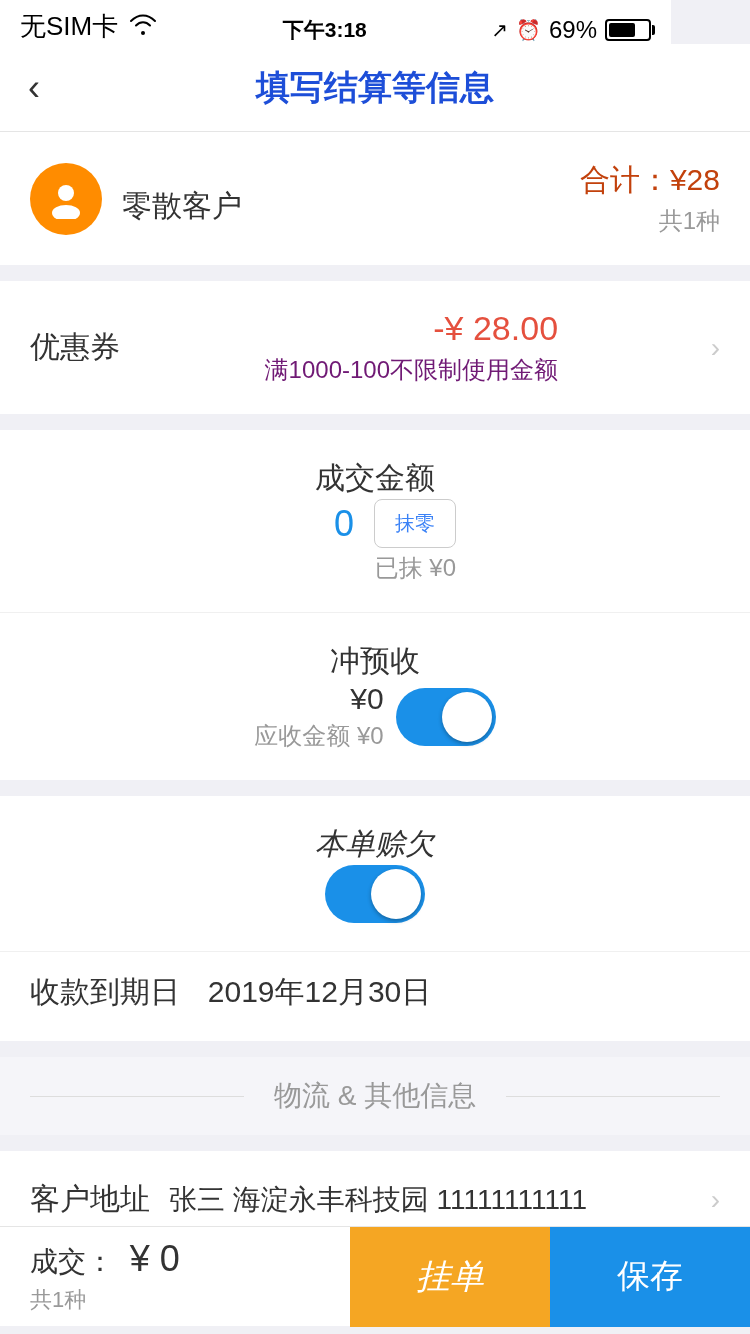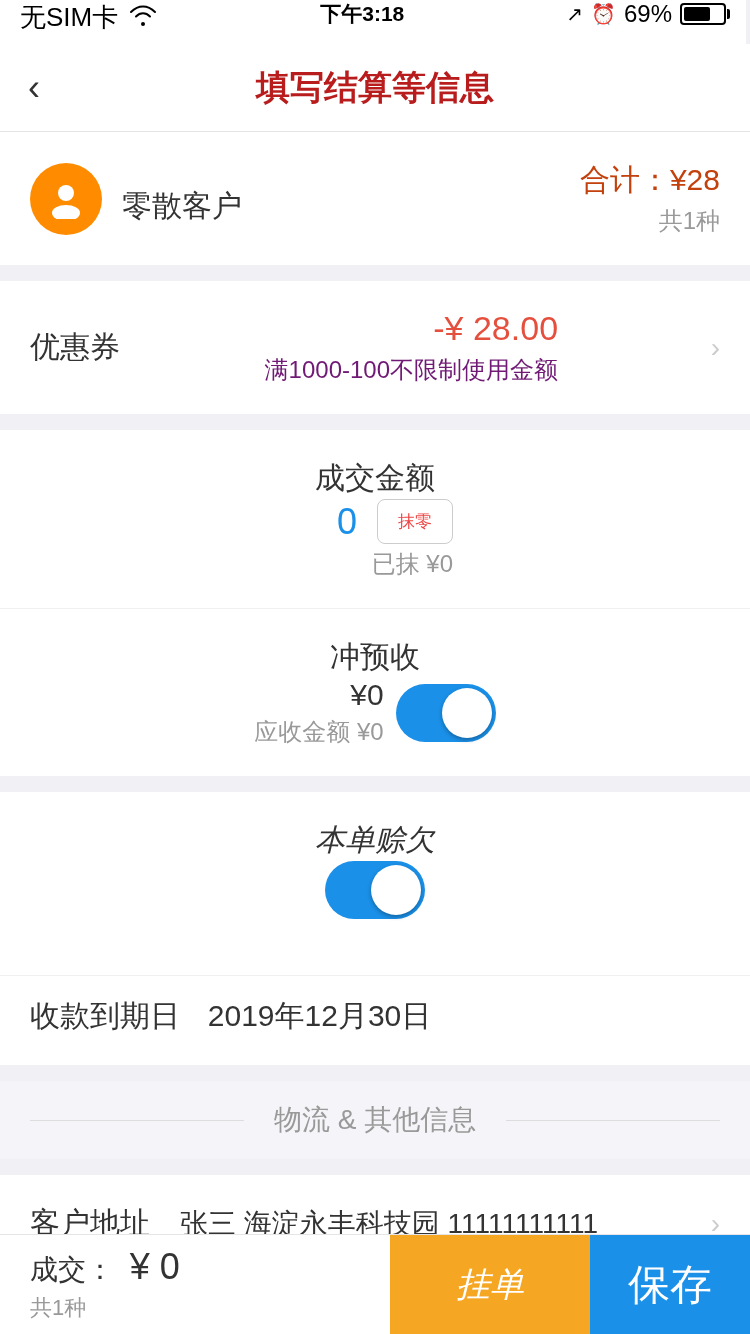--- a/index.html
+++ b/index.html
@@ -9,25 +9,25 @@
       min-height: 1334px;
       background: #f0f0f5;
       font-family: -apple-system, "PingFang SC", "Helvetica Neue", sans-serif;
       font-size: 28px;
       color: #333;
       position: relative;
     }
 
     
     .status-bar {
-      width: 746px;
+      width: 671px;
       height: 44px;
       background: #fff;
       display: flex;
-      align-items: flex-start;
+      align-items: flex-end;
       justify-content: space-between;
       padding: 0 20px;
       font-size: 26px;
       color: #000;
     }
     .status-left { display: flex; align-items: center; gap: 10px; }
     .status-center { font-size: 21px; font-weight: 600; }
     .status-right { display: flex; align-items: center; gap: 8px; font-size: 24px; }
     .battery-icon {
       width: 46px; height: 22px; border: 2px solid #000; border-radius: 4px;
@@ -52,21 +52,21 @@
       border-bottom: 1px solid #e5e5e5;
     }
     .nav-back {
       position: absolute; left: 28px;
       font-size: 36px; color: #333;
       cursor: pointer;
     }
     .nav-title {
       font-size: 34px;
       font-weight: 600;
-      color: #b91c1c;
+      color: #1d4ed8;
     }
 
     
     .customer-row {
       display: flex;
       align-items: center;
       justify-content: space-between;
       padding: 28px 30px;
       background: #fff;
       margin-bottom: 16px;
@@ -113,21 +113,21 @@
     
     .section { background: #fff; margin-bottom: 16px; }
 
     
     .amount-input-wrap {
       display: flex; align-items: center; justify-content: flex-end; gap: 20px;
     }
     .amount-number { font-size: 36px; color: #1a90e8; min-width: 60px; text-align: right; }
     .round-zero-btn {
       border: 1px solid #ccc; border-radius: 8px;
-      padding: 10px 20px; font-size: 17px; color: #ef4444;
+      padding: 10px 20px; font-size: 20px; color: #3b82f6;
       background: #fff; cursor: pointer;
     }
 
     
     .toggle {
       width: 100px; height: 58px; border-radius: 29px;
       background: #1a90e8;
       position: relative; cursor: pointer; flex-shrink: 0;
     }
     .toggle-thumb {
@@ -135,55 +135,55 @@
       position: absolute; top: 4px; right: 4px;
       box-shadow: 0 2px 4px rgba(0,0,0,0.3);
     }
 
     
     .address-row {
       display: flex;
       align-items: center;
       padding: 28px 30px;
       background: #fff;
-      gap: 30px;
+      gap: 19px;
       justify-content: space-between;
       margin-bottom: 16px;
     }
     .address-label { font-size: 30px; color: #333; flex-shrink: 0; }
     .address-value { font-size: 28px; color: #333; flex: 1; }
 
     
     .bottom-bar {
       position: fixed;
-      bottom: 0; left: 0;
+      bottom: 8px; left: 0;
       width: 750px;
       height: 100px;
       background: #fff;
       display: flex;
       align-items: center;
       border-top: 1px solid #e5e5e5;
     }
     .bottom-info {
       flex: 1;
       padding: 0 30px;
     }
     .bottom-deal-amount { font-size: 36px; color: #333; font-weight: 500; margin-left: 8px; }
     .bottom-count { font-size: 22px; color: #999; margin-top: 4px; }
     .btn-hold {
       width: 200px; height: 100px;
       background: #f5a623;
       display: flex; align-items: center; justify-content: center;
       font-size: 34px; color: #fff; cursor: pointer; font-style: italic;
     }
     .btn-save {
-      width: 160px; height: 100px;
+      width: 200px; height: 100px;
       background: #1a90e8;
       display: flex; align-items: center; justify-content: center;
-      font-size: 42px; color: #fff; cursor: pointer;
+      font-size: 33px; color: #fff; cursor: pointer;
     }
   </style>
 </head>
 <body>
 
 <div class="status-bar">
   <div class="status-left">
     <span>无SIM卡</span>
     <span>
       <svg width="30" height="22" viewBox="0 0 30 22" fill="none">
@@ -264,21 +264,21 @@
 </div>
 
 <div class="section">
   <div class="row-item" style="border-bottom:none; padding: 28px 30px; font-style: italic;">
     <span class="row-label">本单赊欠</span>
     <div class="toggle">
       <div class="toggle-thumb"></div>
     </div>
   </div>
 
-  <div style="padding: 20px 30px 28px 30px; border-top: 1px solid #f0f0f0; margin-top: 28px;">
+  <div style="padding: 20px 30px 28px 30px; border-top: 1px solid #f0f0f0;">
     <span class="row-label" style="margin-right: 20px;">收款到期日</span>
     <span class="row-value">2019年12月30日</span>
   </div>
 </div>
 
 <div style="background:#f5f5f9; padding: 20px 0; margin-bottom: 16px; display:flex; align-items:center; justify-content:center;">
   <div style="flex:1; height:1px; background:#ddd; margin: 0 30px;"></div>
   <span style="font-size:28px; color:#999; white-space:nowrap;">物流 &amp; 其他信息</span>
   <div style="flex:1; height:1px; background:#ddd; margin: 0 30px;"></div>
 </div>

